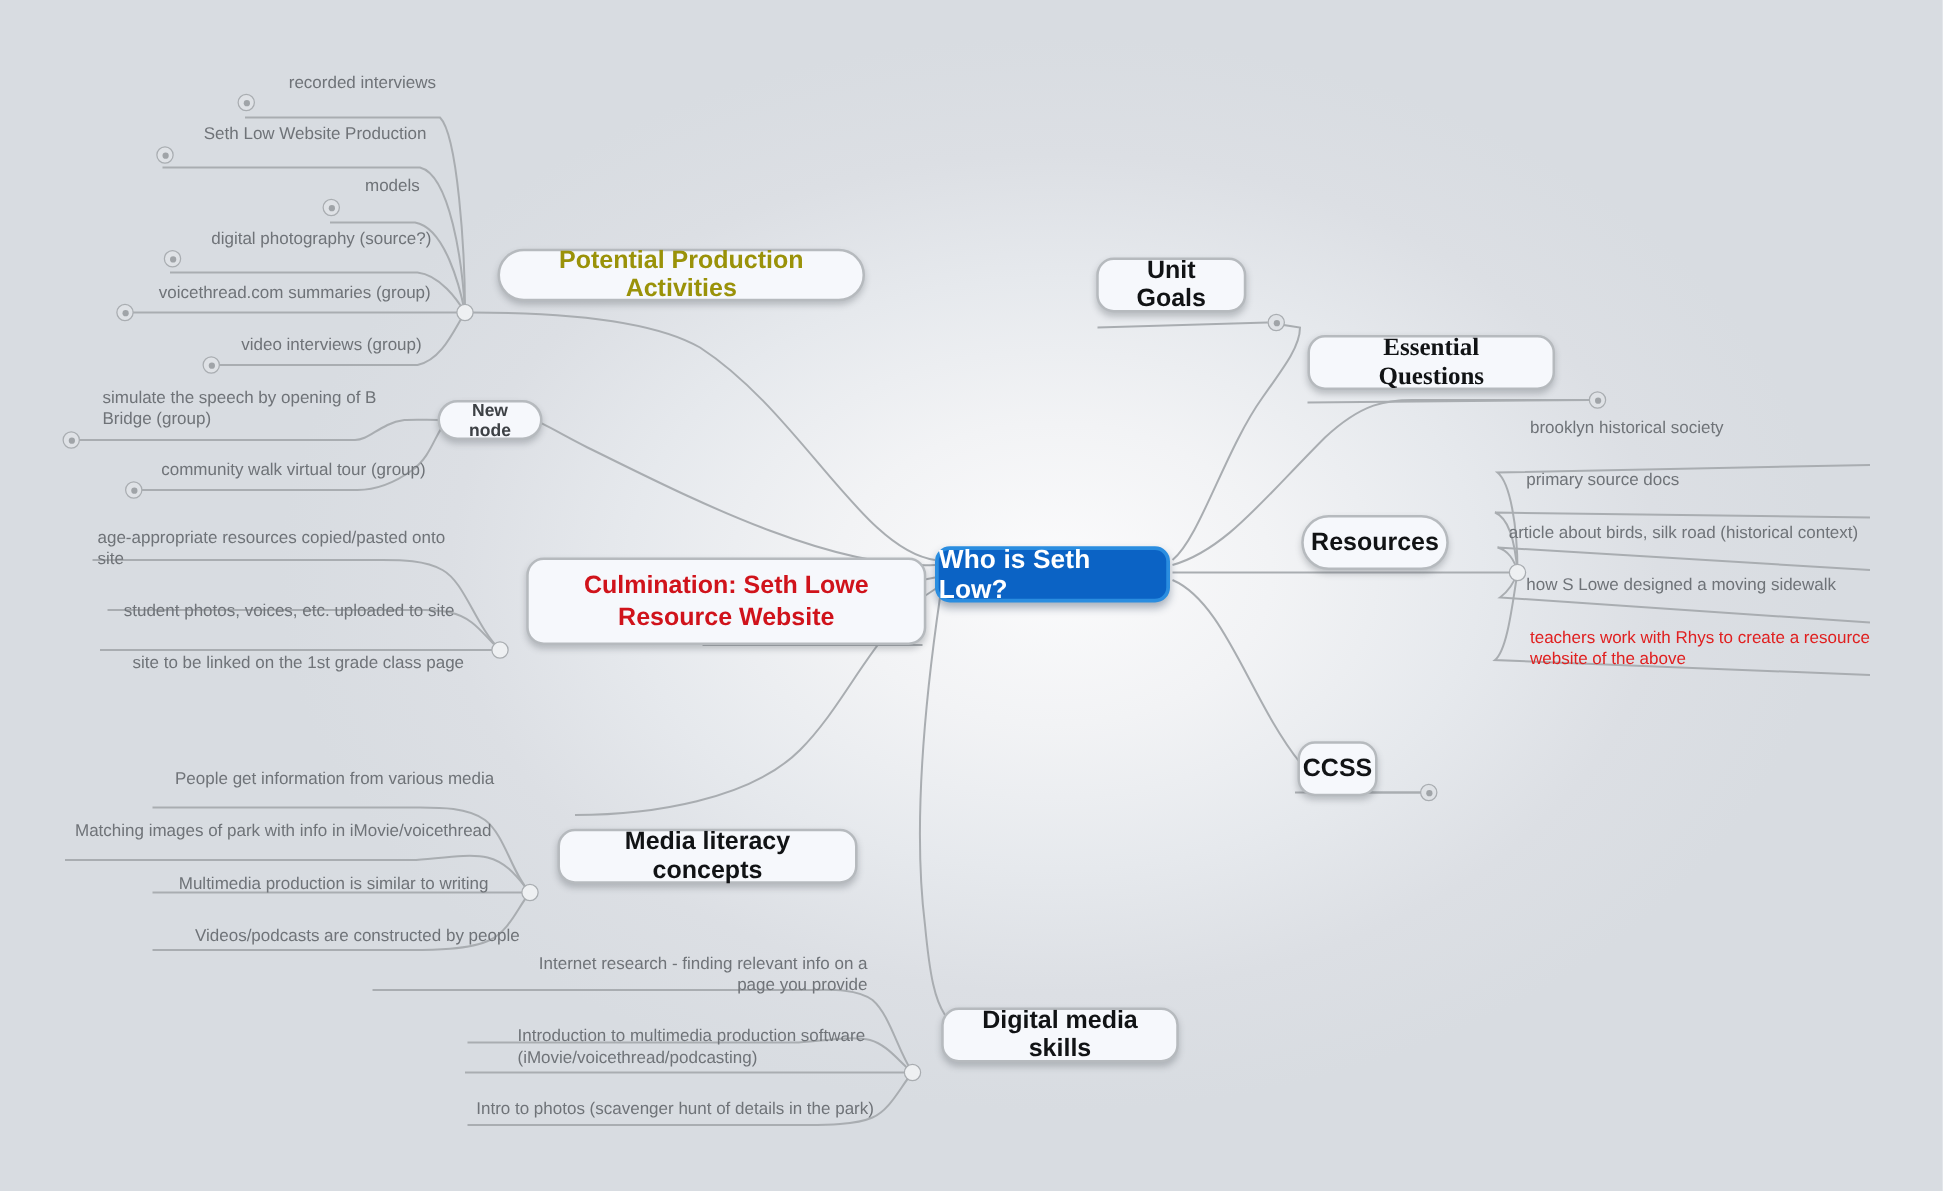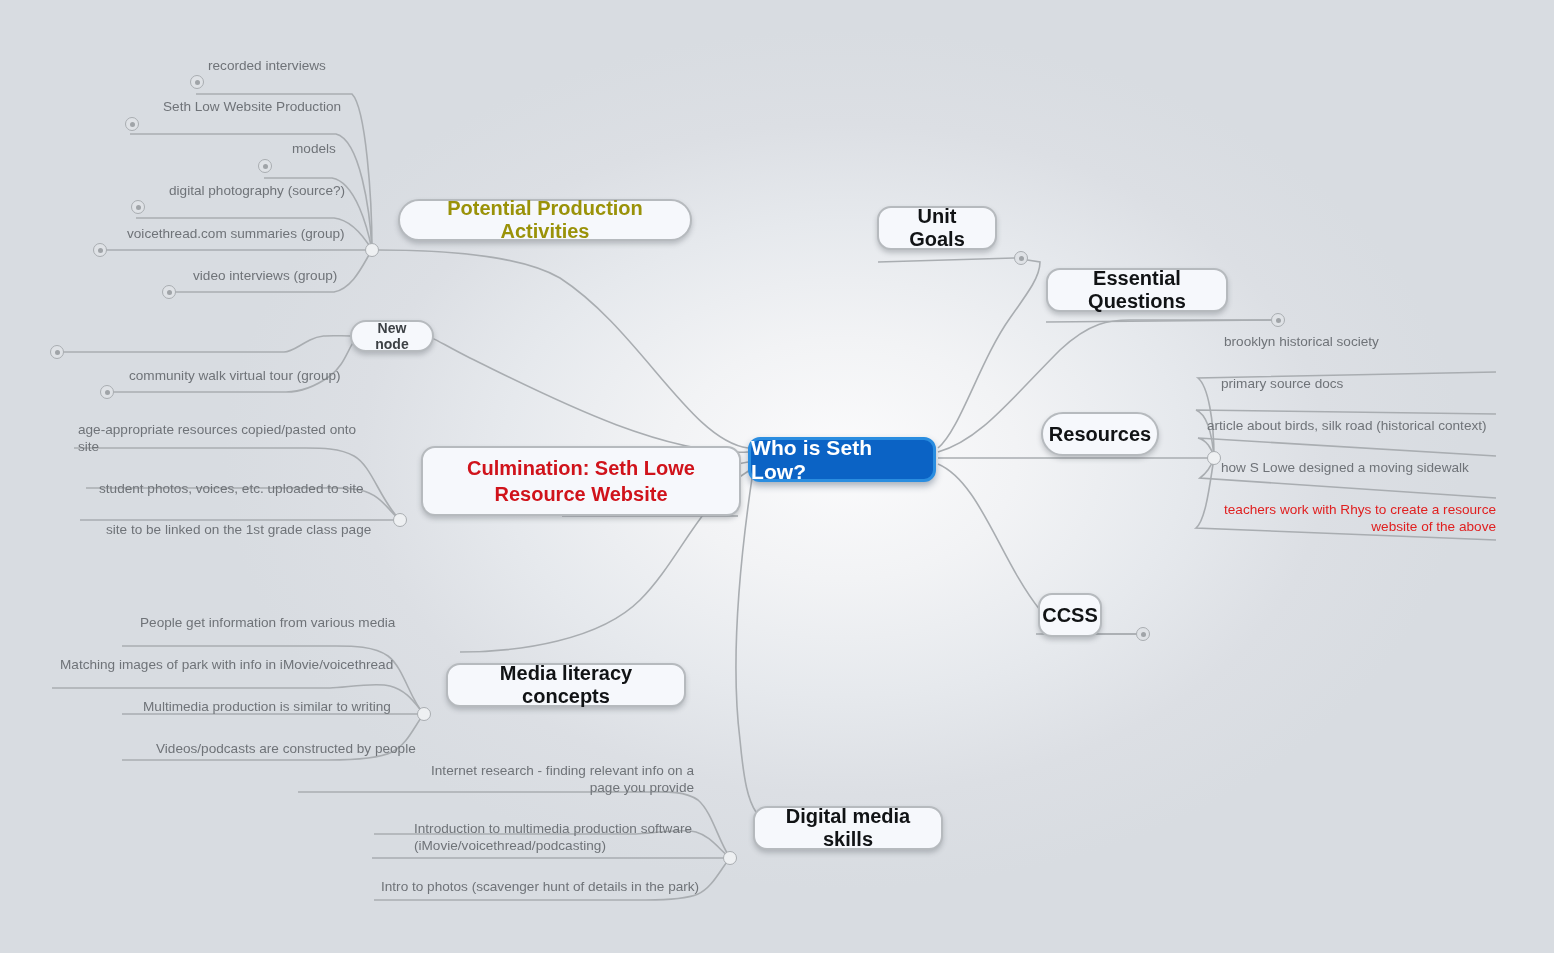--- a/index.html
+++ b/index.html
@@ -135,21 +135,21 @@
 
   <div class="node rounded lvl1 red" style="left:421px; top:446px; width:320px; height:70px;
        padding:0 16px; line-height:26px;">Culmination: Seth Lowe Resource Website</div>
 
   <div class="node rounded lvl1" style="left:753px; top:806px; width:190px; height:44px;">Digital media skills</div>
 
   <div class="node rounded lvl1" style="left:446px; top:663px; width:240px; height:44px;">Media literacy concepts</div>
 
   <div class="node rounded lvl1" style="left:877px; top:206px; width:120px; height:44px;">Unit Goals</div>
 
-  <div class="node rounded lvl1" style="left:1046px; top:268px; width:182px; height:44px;">Essential Questions</div>
+  <div class="node rounded lvl1" style="left:1046px; top:268px; width:198px; height:44px;font-family:Liberation Serif, serif;">Essential Questions</div>
 
   <div class="node pill lvl1" style="left:1041px; top:412px; width:118px; height:44px;">Resources</div>
 
   <div class="node rounded lvl1" style="left:1038px; top:583px; width:64px; height:44px;margin-top:10px;">CCSS</div>
 
   <div class="marker expanded" style="left:365px; top:243px;"></div>
   <div class="marker expanded" style="left:393px; top:513px;"></div>
   <div class="marker expanded" style="left:417px; top:707px;"></div>
   <div class="marker expanded" style="left:723px; top:851px;"></div>
   <div class="marker expanded" style="left:1207px; top:451px;"></div>
@@ -160,41 +160,42 @@
 
   <div class="marker collapsed" style="left:190px; top:75px;"></div>
   <div class="marker collapsed" style="left:125px; top:117px;"></div>
   <div class="marker collapsed" style="left:258px; top:159px;"></div>
   <div class="marker collapsed" style="left:131px; top:200px;"></div>
   <div class="marker collapsed" style="left:93px;  top:243px;"></div>
   <div class="marker collapsed" style="left:162px; top:285px;"></div>
   <div class="marker collapsed" style="left:50px;  top:345px;"></div>
   <div class="marker collapsed" style="left:100px; top:385px;"></div>
 
-  <div class="leaf" style="left:208px; top:57px;">recorded interviews</div>
+  <div class="leaf" style="left:231px; top:57px;">recorded interviews</div>
   <div class="leaf" style="left:163px; top:98px;text-align:center;">Seth Low Website Production</div>
   <div class="leaf" style="left:292px; top:140px;">models</div>
   <div class="leaf" style="left:169px; top:182px;">digital photography (source?)</div>
   <div class="leaf" style="left:127px; top:225px;">voicethread.com summaries (group)</div>
   <div class="leaf" style="left:193px; top:267px;">video interviews (group)</div>
 
+  <div class="leaf" style="left:82px; top:309px; width:262px;">simulate the speech by opening of B Bridge (group)</div>
   <div class="leaf" style="left:129px; top:367px;">community walk virtual tour (group)</div>
 
   <div class="leaf" style="left:78px; top:421px; width:292px;">age-appropriate resources copied/pasted onto site</div>
   <div class="leaf" style="left:99px; top:480px;">student photos, voices, etc. uploaded to site</div>
   <div class="leaf" style="left:106px; top:521px;">site to be linked on the 1st grade class page</div>
 
   <div class="leaf" style="left:140px; top:614px;">People get information from various media</div>
   <div class="leaf" style="left:60px; top:656px;">Matching images of park with info in iMovie/voicethread</div>
   <div class="leaf" style="left:143px; top:698px;">Multimedia production is similar to writing</div>
   <div class="leaf" style="left:144px; top:740px;margin-left:12px;">Videos/podcasts are constructed by people</div>
 
   <div class="leaf r-align" style="left:430px; top:762px; width:264px;">Internet research - finding relevant info on a page you provide</div>
   <div class="leaf" style="left:414px; top:820px; width:286px;">Introduction to multimedia production software (iMovie/voicethread/podcasting)</div>
   <div class="leaf" style="left:381px; top:878px;">Intro to photos (scavenger hunt of details in the park)</div>
 
   <div class="leaf" style="left:1224px; top:333px;">brooklyn historical society</div>
   <div class="leaf" style="left:1221px; top:375px;">primary source docs</div>
   <div class="leaf" style="left:1207px; top:417px;text-align:right;">article about birds, silk road (historical context)</div>
   <div class="leaf" style="left:1221px; top:459px;text-align:right;">how S Lowe designed a moving sidewalk</div>
-  <div class="leaf red" style="left:1224px; top:501px; width:272px;text-align:right;">teachers work with Rhys to create a resource website of the above</div>
+  <div class="leaf red" style="left:1224px; top:501px; width:272px;">teachers work with Rhys to create a resource website of the above</div>
 
 </div>
 
 </body></html>

